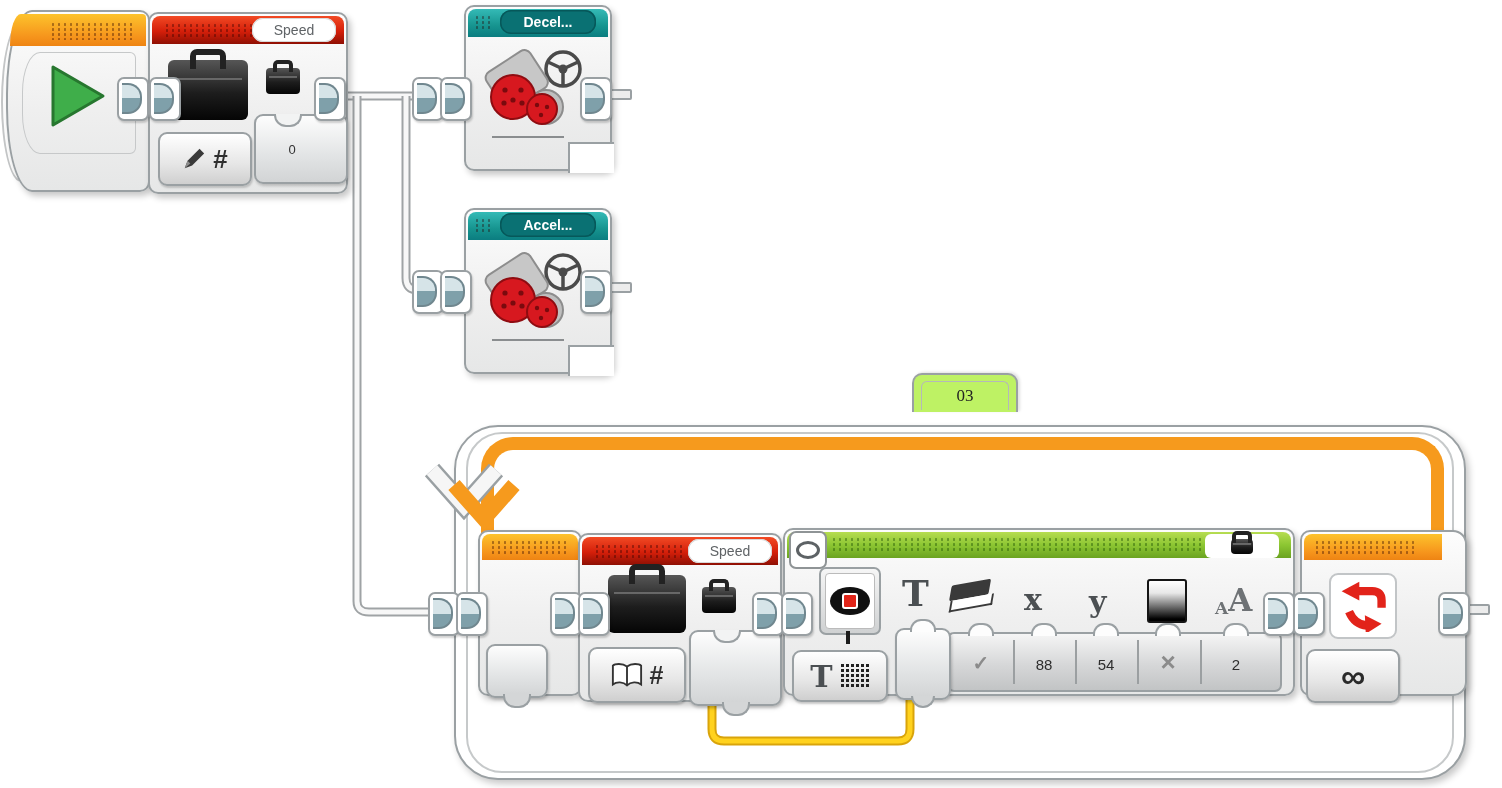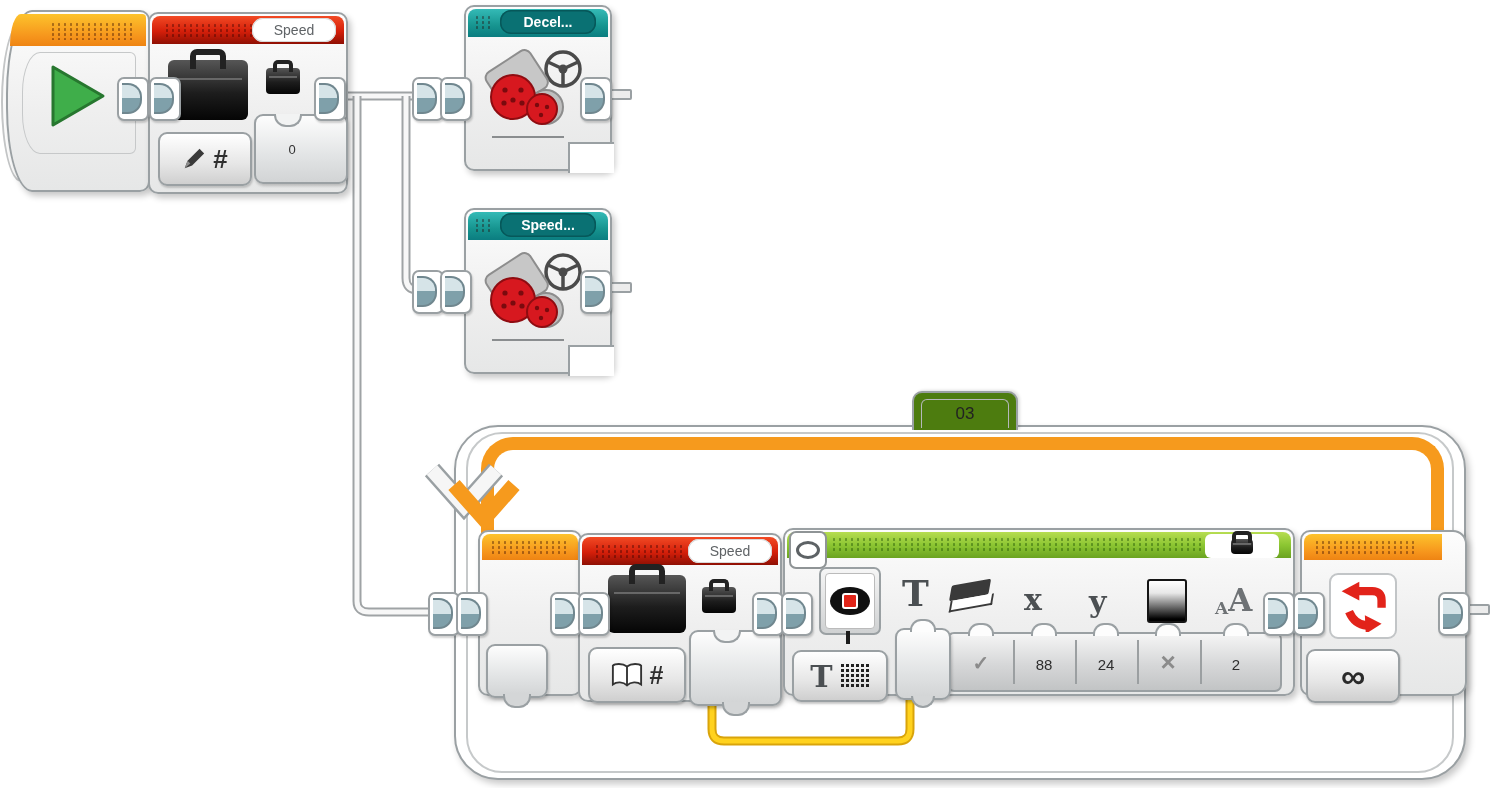--- a/index.html
+++ b/index.html
@@ -64,21 +64,21 @@
   <div class="abs" style="left:466px;top:432px;width:984px;height:337px;border:2px solid #c6c9ca;border-radius:36px;z-index:1;"></div>
 
   <div class="abs" style="left:481px;top:437px;width:937px;height:92px;border-top:13px solid #f69a1d;border-left:13px solid #f69a1d;border-right:13px solid #f69a1d;border-radius:32px 32px 0 0;z-index:1;"></div>
 
   <svg class="abs" style="left:420px;top:455px;z-index:1;" width="110" height="80" viewBox="0 0 110 80">
     <polyline points="12,15 44,51 76,15" fill="none" stroke="#9aa0a3" stroke-width="19" stroke-linejoin="miter"></polyline>
     <polyline points="12,15 44,51 76,15" fill="none" stroke="#f6f6f6" stroke-width="14"></polyline>
     <polyline points="34,30 64,64 94,30" fill="none" stroke="#f69a1d" stroke-width="15"></polyline>
   </svg>
 
-  <div class="abs" style="left:912px;top:391px;width:102px;height:37px;background:#4d7c0f;border:2px solid #9aa0a3;border-bottom:none;border-radius:10px 10px 0 0;z-index:2;box-shadow:2px -1px 3px rgba(0,0,0,.12);">
+  <div class="abs" style="left:912px;top:373px;width:102px;height:37px;background:#bef264;border:2px solid #9aa0a3;border-bottom:none;border-radius:10px 10px 0 0;z-index:2;box-shadow:2px -1px 3px rgba(0,0,0,.12);font-family:Liberation Serif, serif;">
     <div style="position:absolute;left:7px;right:7px;top:6px;bottom:2px;border:1.5px solid #b5b8ba;border-bottom:none;border-radius:6px 6px 0 0;display:flex;align-items:center;justify-content:center;font-size:17px;color:#222;">03</div>
   </div>
 
   <svg class="abs" style="left:0;top:0;z-index:2;" width="1502" height="788" viewBox="0 0 1502 788">
     <g>
       <path d="M 342 96 H 414" fill="none" stroke="#9fa3a5" stroke-width="9"></path>
       <path d="M 342 96 H 414" fill="none" stroke="#f7f7f7" stroke-width="5"></path>
       <path d="M 406 96 V 278 Q 406 290 418 290" fill="none" stroke="#9fa3a5" stroke-width="9"></path>
       <path d="M 406 96 V 278 Q 406 290 418 290" fill="none" stroke="#f7f7f7" stroke-width="5"></path>
       <path d="M 357 96 V 601 Q 357 612 369 612 H 432" fill="none" stroke="#9fa3a5" stroke-width="9"></path>
@@ -155,21 +155,21 @@
     </svg>
     <div class="underline" style="left:26px;top:129px;width:72px;"></div>
   </div>
   <div class="cutcorner" style="left:568px;top:142px;width:44px;height:29px;"></div>
 
   <div class="block" style="left:464px;top:208px;width:144px;height:162px;z-index:3;">
     <div class="hdr teal" style="height:28px;">
       <div class="dots" style="left:6px;top:6px;width:16px;height:16px;"></div>
     </div>
     <div class="hdr-label darkteal" style="left:34px;top:3px;width:96px;height:24px;">
-      <span>Speed...</span>
+      <span>Accel...</span>
     </div>
     <svg style="position:absolute;left:14px;top:38px;" width="110" height="92" viewBox="0 0 110 92">
       <circle cx="83" cy="24" r="17" fill="none" stroke="#4a4a4a" stroke-width="3.5"></circle>
       <circle cx="83" cy="24" r="4.5" fill="#4a4a4a"></circle>
       <line x1="83" y1="24" x2="83" y2="40" stroke="#4a4a4a" stroke-width="3.5"></line>
       <line x1="83" y1="24" x2="68" y2="17" stroke="#4a4a4a" stroke-width="3.5"></line>
       <line x1="83" y1="24" x2="98" y2="17" stroke="#4a4a4a" stroke-width="3.5"></line>
       <g transform="rotate(-33 40 40)">
           <rect x="14" y="12" width="52" height="44" rx="7" fill="#c7c7c7" stroke="#8d8d8d" stroke-width="2"></rect>
         </g>
@@ -260,21 +260,21 @@
       <div class="divider" style="left:126px;"></div>
       <div class="divider" style="left:188px;"></div>
       <div class="divider" style="left:251px;"></div>
       <div class="arcnotch" style="left:32px;"></div>
       <div class="arcnotch" style="left:95px;"></div>
       <div class="arcnotch" style="left:157px;"></div>
       <div class="arcnotch" style="left:219px;"></div>
       <div class="arcnotch" style="left:287px;"></div>
       <div class="cellval" style="left:32px;top:29px;color:#8b8b8b;font-size:20px;font-weight:bold;">✓</div>
       <div class="cellval" style="left:95px;top:30px;">88</div>
-      <div class="cellval" style="left:157px;top:30px;">24</div>
+      <div class="cellval" style="left:157px;top:30px;">54</div>
       <div class="cellval" style="left:219px;top:28px;color:#8b8b8b;font-size:26px;font-weight:bold;">×</div>
       <div class="cellval" style="left:287px;top:30px;">2</div>
     </div>
 
     <div class="plug" style="left:110px;top:98px;width:52px;height:68px;">
       <div class="bump-top"></div>
       <div class="bump-bottom" style="width:20px;height:10px;bottom:-10px;"></div>
     </div>
 
     <div class="modetab" style="left:7px;top:120px;width:92px;height:48px;">

